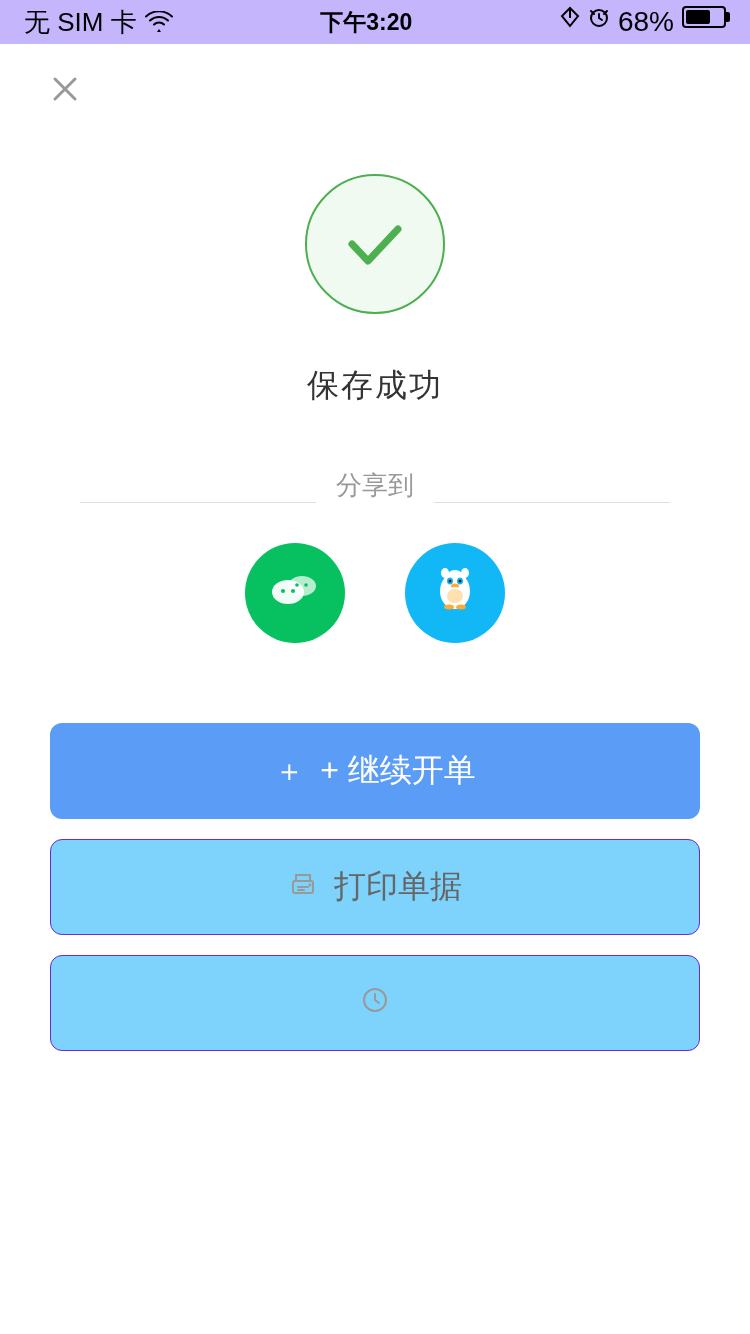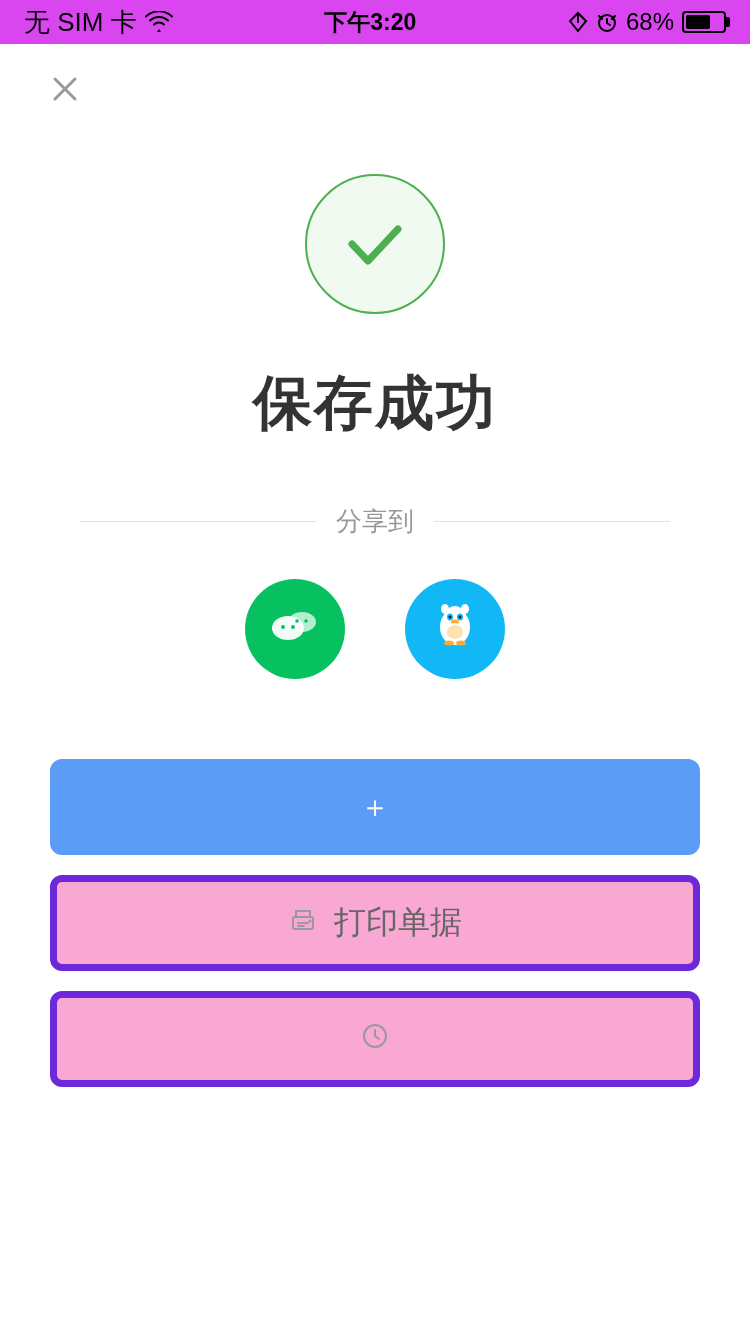--- a/index.html
+++ b/index.html
@@ -18,43 +18,43 @@
       flex-direction: column;
     }
 
     
     .status-bar {
       display: flex;
       justify-content: space-between;
       align-items: center;
       padding: 8px 24px;
       height: 44px;
-      background: #d946ef;
+      background: #c4b5fd;
     }
 
     .status-left {
       font-size: 26px;
       color: #000;
       font-weight: 500;
       display: flex;
       align-items: center;
       gap: 8px;
     }
 
     .status-center {
       font-size: 23px;
       color: #000;
       font-weight: 600;
     }
 
     .status-right {
       display: flex;
-      align-items: center;
+      align-items: flex-start;
       gap: 8px;
-      font-size: 24px;
+      font-size: 28px;
       color: #000;
     }
 
     .battery-icon {
       width: 44px;
       height: 22px;
       border: 2px solid #000;
       border-radius: 4px;
       position: relative;
       display: inline-flex;
@@ -122,32 +122,32 @@
       margin-bottom: 50px;
     }
 
     .check-icon {
       width: 70px;
       height: 70px;
     }
 
     
     .success-title {
-      font-size: 59px;
+      font-size: 32px;
       color: #333;
-      font-weight: 700;
+      font-weight: 400;
       margin-bottom: 60px;
       letter-spacing: 2px;
     }
 
     
     .share-divider {
       width: 100%;
       display: flex;
-      align-items: center;
+      align-items: flex-end;
       padding: 0 80px;
       margin-bottom: 40px;
     }
 
     .divider-line {
       flex: 1;
       height: 1px;
       background: #e0e0e0;
     }
 
@@ -206,23 +206,23 @@
       border: none;
       outline: none;
     }
 
     .action-btn-primary {
       background: #5B9CF6;
       color: #ffffff;
     }
 
     .action-btn-secondary {
-      background: #f9a8d4;
+      background: #7dd3fc;
       color: #666;
-      border: 7px solid #6d28d9;
+      border: 1px solid #6d28d9;
     }
 
     .btn-icon {
       font-size: 30px;
     }
   </style>
 </head>
 <body>
 
 <div class="status-bar">
@@ -311,20 +311,21 @@
 
         <ellipse cx="20" cy="10" rx="4" ry="5" fill="white"></ellipse>
         <ellipse cx="40" cy="10" rx="4" ry="5" fill="white"></ellipse>
       </svg>
     </button>
   </div>
 
   <div class="action-buttons">
     <button class="action-btn action-btn-primary">
       <span class="btn-icon">＋</span>
+      <span>+ 继续开单</span>
     </button>
 
     <button class="action-btn action-btn-secondary">
       <span class="btn-icon">
         <svg width="30" height="30" viewBox="0 0 30 30" fill="none">
           <rect x="5" y="12" width="20" height="12" rx="2" stroke="#999" stroke-width="2" fill="none"></rect>
           <path d="M8 12 V6 H22 V12" stroke="#999" stroke-width="2" fill="none"></path>
           <rect x="9" y="17" width="12" height="2" fill="#999" rx="1"></rect>
           <rect x="9" y="20" width="8" height="2" fill="#999" rx="1"></rect>
           <circle cx="22" cy="16" r="1.5" fill="#999"></circle>

